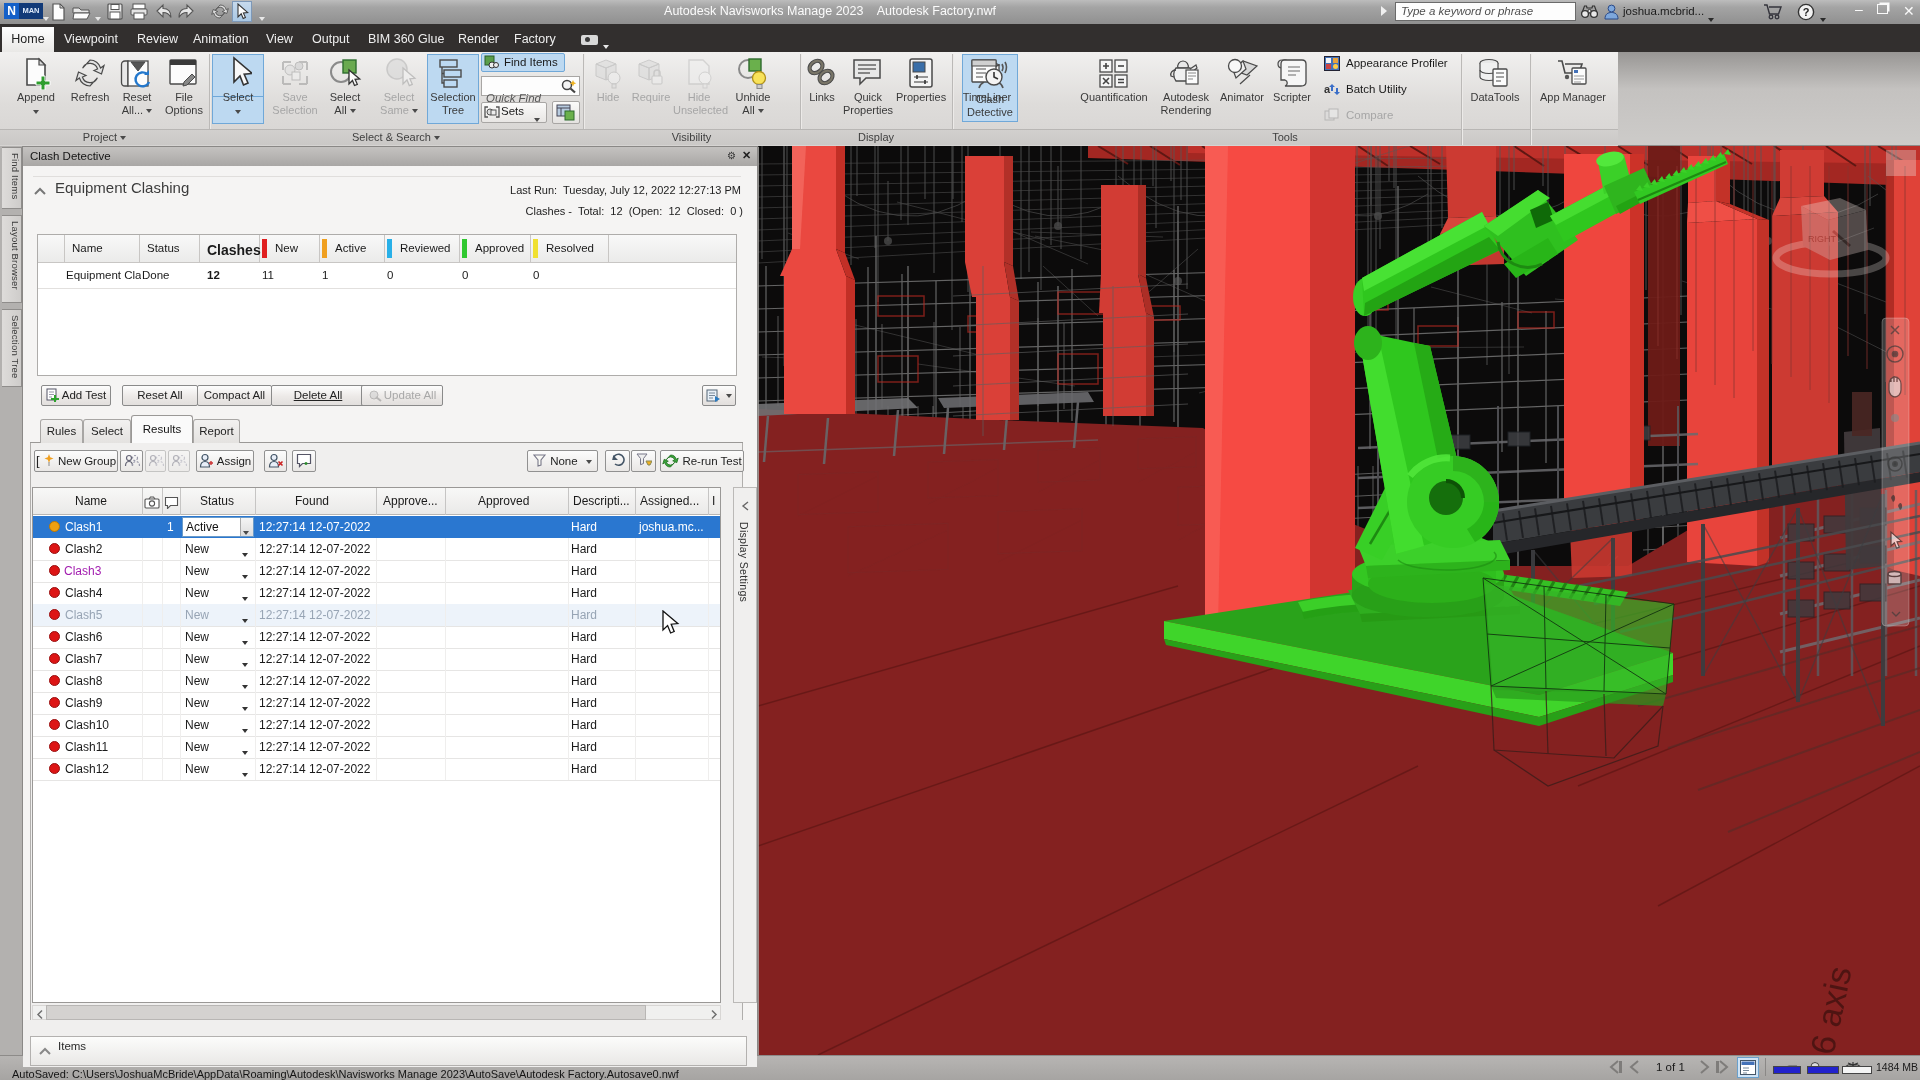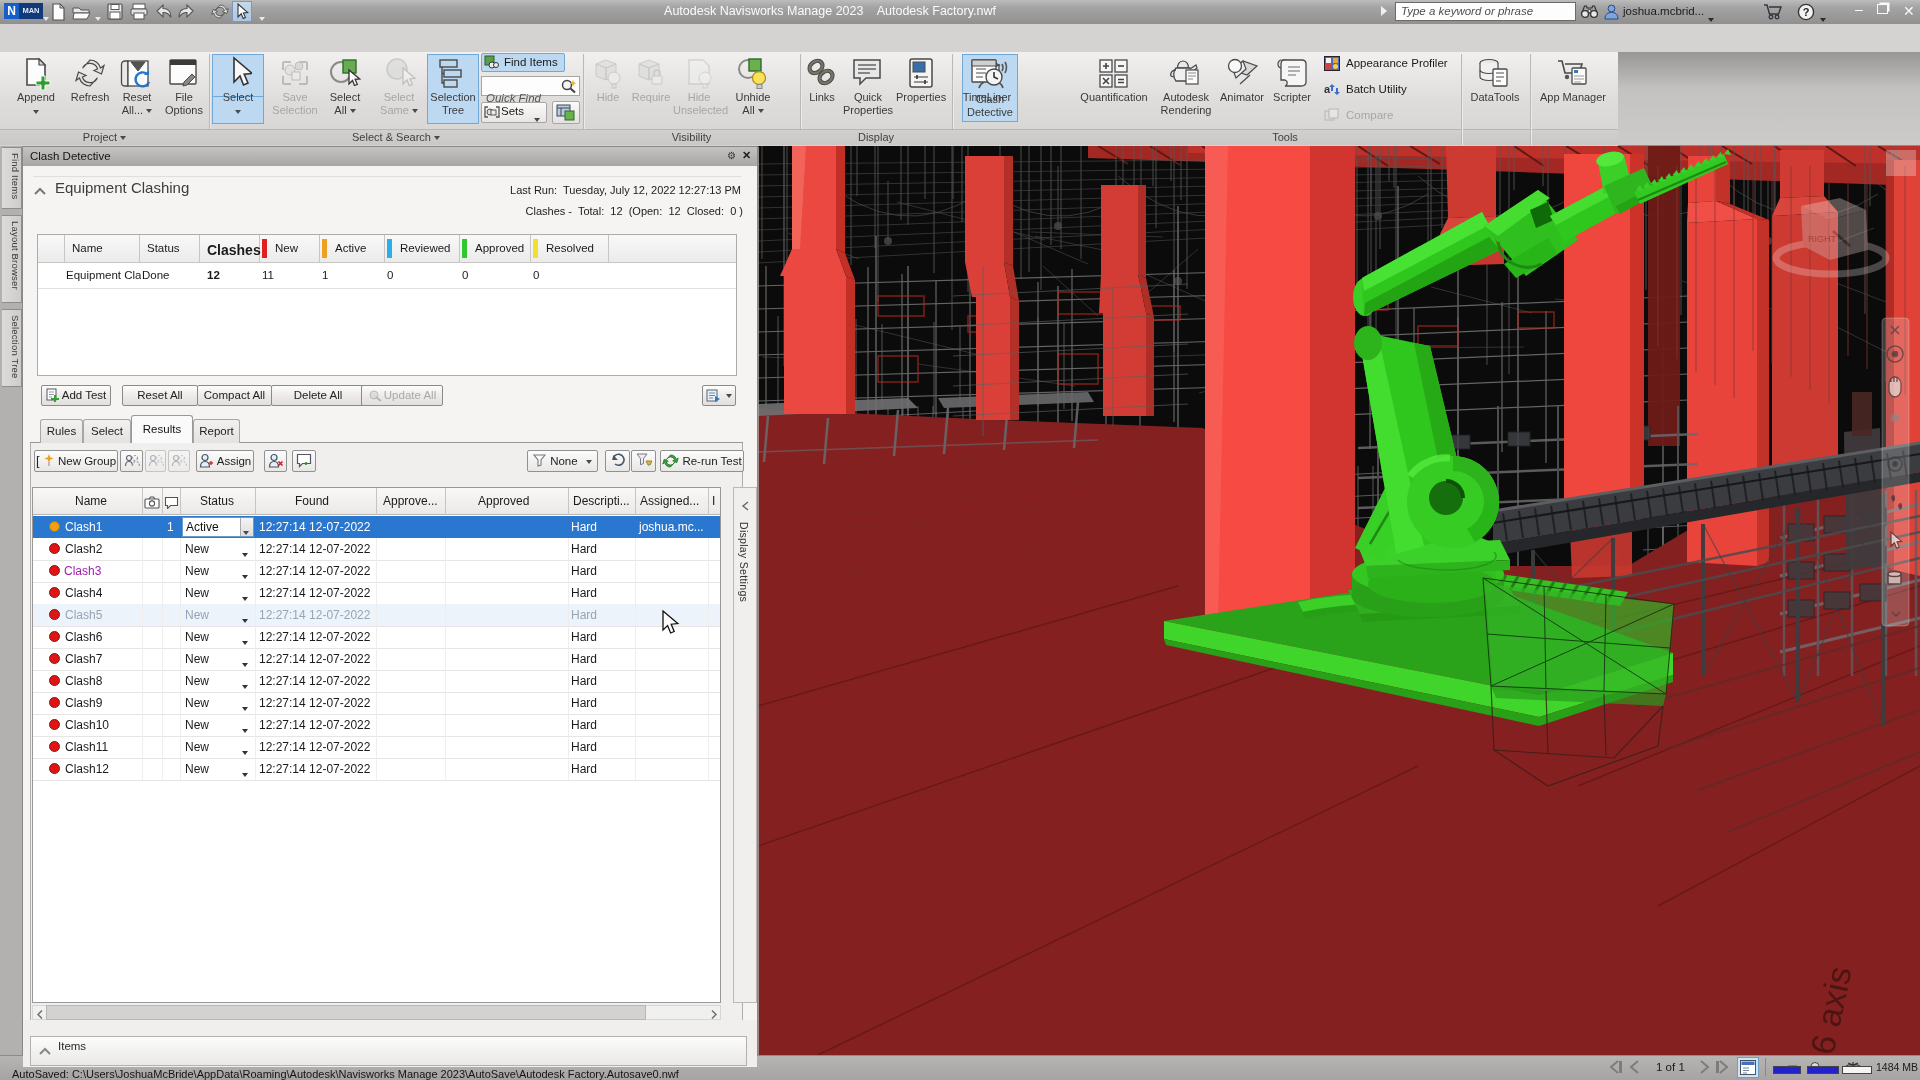--- a/index.html
+++ b/index.html
@@ -96,20 +96,34 @@
         </svg></div>
 <div class="a" style="left:1797px;top:3px;width:17px;height:18px;"><svg width="18" height="18">
           <circle cx="9" cy="9" r="7.6" fill="#f2f2f2" stroke="#333" stroke-width="1.4"></circle>
           <text x="9" y="13" font-size="11" font-weight="bold" text-anchor="middle" fill="#222" font-family="Liberation Sans">?</text>
         </svg></div>
 <div class="a" style="left:1820px;top:10px;"><span class="car" style="border-top-color:#2a2a2a;"></span></div>
 <div class="a" style="left:1855px;top:1px;color:#fafafa;font-size:14px;">–</div>
 <div class="a" style="left:1877px;top:4px;width:11px;height:10px;border:1.5px solid #fafafa;box-shadow:2px -2px 0 -0.5px #fafafa;"></div>
 <div class="a" style="left:1903px;top:3px;color:#fafafa;font-size:14px;">✕</div>
 </div>
+<div id="tabstrip">
+<div class="a" style="left:2px;top:3px;width:52px;height:25px;background:linear-gradient(#fefefe,#e9e8e6);color:#222;font-size:12.5px;text-align:center;padding-top:5px;">Home</div>
+<div class="tab" style="left:64px;">Viewpoint</div>
+<div class="tab" style="left:137px;">Review</div>
+<div class="tab" style="left:193px;">Animation</div>
+<div class="tab" style="left:266px;">View</div>
+<div class="tab" style="left:312px;">Output</div>
+<div class="tab" style="left:368px;">BIM 360 Glue</div>
+<div class="tab" style="left:458px;">Render</div>
+<div class="tab" style="left:514px;">Factory</div>
+<div class="a" style="left:581px;top:11px;width:17px;height:10px;background:#d8d8d8;border-radius:2px;"></div>
+      <div class="a" style="left:585px;top:13px;width:5px;height:5px;background:#3a3a3a;border-radius:50%;"></div>
+<div class="a" style="left:603px;top:13px;"><span class="car w"></span></div>
+</div>
 <div id="ribbon">
 <div class="gsep" style="left:209px;"></div>
 <div class="gsep" style="left:583px;"></div>
 <div class="gsep" style="left:800px;"></div>
 <div class="gsep" style="left:952px;"></div>
 <div class="grplabel" style="left:0px;width:209px;">Project <span class="car"></span></div>
 <div class="grplabel" style="left:209px;width:374px;">Select &amp; Search <span class="car"></span></div>
 <div class="grplabel" style="left:583px;width:217px;">Visibility</div>
 <div class="grplabel" style="left:800px;width:152px;">Display</div>
 <div class="grplabel" style="left:952px;width:666px;">Tools</div>
@@ -460,21 +474,21 @@
 <div class="a" style="left:387px;top:269px;font-size:11.5px;color:#1a1a1a;white-space:nowrap;overflow:hidden;">0</div>
 <div class="a" style="left:462px;top:269px;font-size:11.5px;color:#1a1a1a;white-space:nowrap;overflow:hidden;">0</div>
 <div class="a" style="left:533px;top:269px;font-size:11.5px;color:#1a1a1a;white-space:nowrap;overflow:hidden;">0</div>
 <div class="btn" style="left:41px;top:385px;width:70px;"><svg style="vertical-align:-3px;margin-right:2px;" width="14" height="14">
         <rect x="1" y="1" width="9" height="11" fill="#fff" stroke="#556"></rect>
         <path d="M3 4 h5 M3 6.5 h5 M3 9 h3" stroke="#99a" stroke-width="1"></path>
         <path d="M8 7 v3 h-3 v2 h3 v3 h2 v-3 h3 v-2 h-3 v-3 z" fill="#2fa32f"></path>
       </svg>Add Test</div>
 <div class="btn" style="left:122px;top:385px;width:76px;">Reset All</div>
 <div class="btn" style="left:197px;top:385px;width:75px;">Compact All</div>
-<div class="btn" style="left:271px;top:385px;width:94px;">Delete All</div>
+<div class="btn" style="left:271px;top:385px;width:94px;text-decoration:underline;">Delete All</div>
 <div class="btn dis" style="left:361px;top:385px;width:82px;"><svg style="vertical-align:-3px;margin-right:2px;" width="14" height="14" opacity="0.5">
         <circle cx="6" cy="7" r="4" fill="#ccc" stroke="#888"></circle>
         <path d="M8 9 l5 4" stroke="#888" stroke-width="2"></path>
       </svg>Update All</div>
 <div class="btn" style="left:702px;top:385px;width:34px;"><svg style="vertical-align:-3px;" width="16" height="14">
         <rect x="1" y="2" width="10" height="11" fill="#e8f0f8" stroke="#567"></rect>
         <path d="M3 5 h6 M3 7.5 h6 M3 10 h4" stroke="#789" stroke-width="1"></path>
         <path d="M9 8 l5 3 l-5 3 z" fill="#2a7ac0"></path>
       </svg> <span class="car"></span></div>
 <div class="a" style="left:30px;top:442px;width:713px;height:1px;background:#9a9896;"></div>

